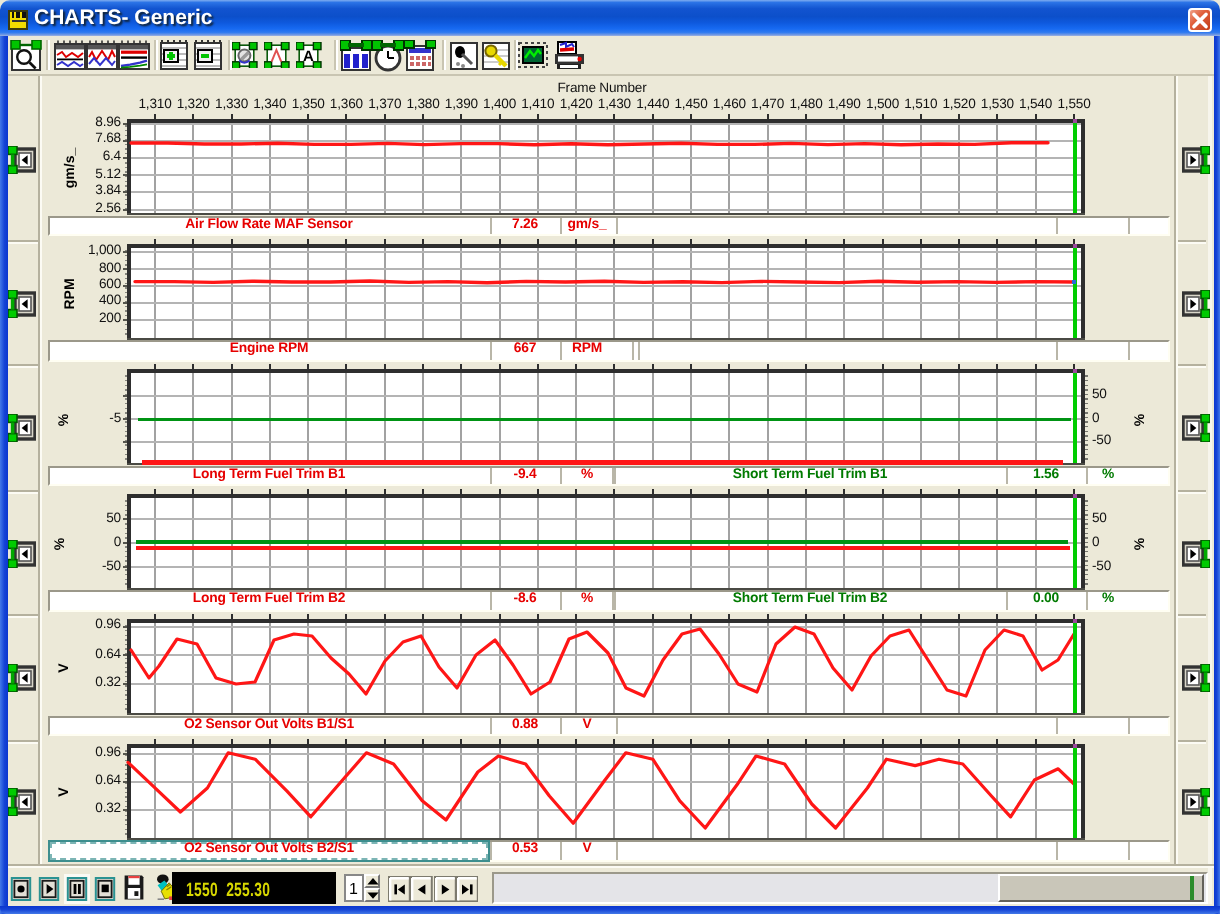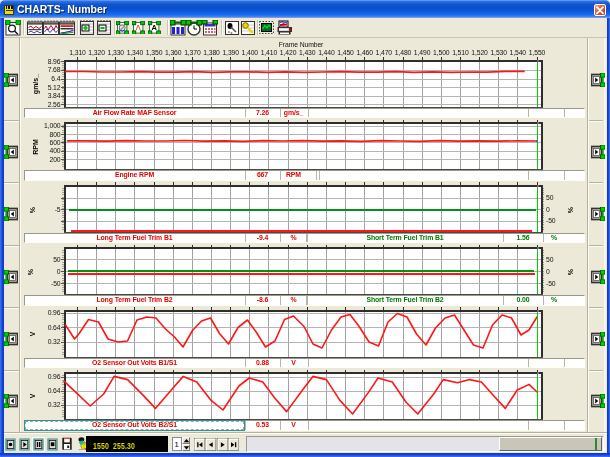--- a/index.html
+++ b/index.html
@@ -14,21 +14,21 @@
 
 </style></head><body>
 <div style="position:absolute;left:0;top:0;width:610px;height:18px;
 background:linear-gradient(180deg,#7fadf0 0%,#2b73e6 7%,#1254d0 24%,#0c4fca 46%,#0e59dd 63%,#176af2 80%,#2f7af0 90%,#7f9fe0 98%,#a9bce8 100%);border-radius:5px 5px 0 0;"></div>
 <div style="position:absolute;left:4px;top:4.5px;width:10px;height:10px;background:#f2dc00;border:1px solid #3a3a10;">
 <div style="position:absolute;left:0.5px;top:0.5px;width:1.6px;height:3px;background:#111;"></div>
 <div style="position:absolute;left:3.2px;top:0.5px;width:1.6px;height:3px;background:#111;"></div>
 <div style="position:absolute;left:6px;top:0.5px;width:1.6px;height:3px;background:#111;"></div>
 <div style="position:absolute;left:0.5px;top:4.5px;width:7px;height:1.2px;background:#333;"></div>
 </div>
-<div style="position:absolute;left:17px;top:3px;font-size:10.5px;font-weight:bold;color:#fff;text-shadow:1px 1px 1px #123;">CHARTS- Number</div>
+<div style="position:absolute;left:17px;top:3px;font-size:10.5px;font-weight:bold;color:#fff;text-shadow:1px 1px 1px #123;">CHARTS- Generic</div>
 <div style="position:absolute;left:594px;top:3.5px;width:12px;height:12.5px;border:1px solid #fff;border-radius:2px;
 background:linear-gradient(135deg,#f0a088 0%,#e0603c 40%,#c33c16 100%);">
 <svg width="10" height="10.5" viewBox="0 0 10 10.5" style="display:block">
       <path d="M2,2.2 L8,8.3 M8,2.2 L2,8.3" stroke="#fff" stroke-width="1.8" stroke-linecap="round"></path>
     </svg>
   </div>
 <div style="position:absolute;left:604.3px;top:18px;width:2.2px;height:434px;background:#f7f5ec;"></div>
 <div style="position:absolute;left:0;top:18px;width:3.5px;height:439px;background:linear-gradient(90deg,#4379e8 0%,#1544d6 55%,#0a36cf 100%);"></div>
 <div style="position:absolute;left:606.5px;top:18px;width:3.5px;height:439px;background:linear-gradient(270deg,#4379e8 0%,#1544d6 55%,#0a36cf 100%);"></div>
 <div style="position:absolute;left:0;top:452.5px;width:610px;height:4.5px;background:linear-gradient(0deg,#4379e8 0%,#1544d6 55%,#0a36cf 100%);border-radius:0 0 3px 3px;"></div>

